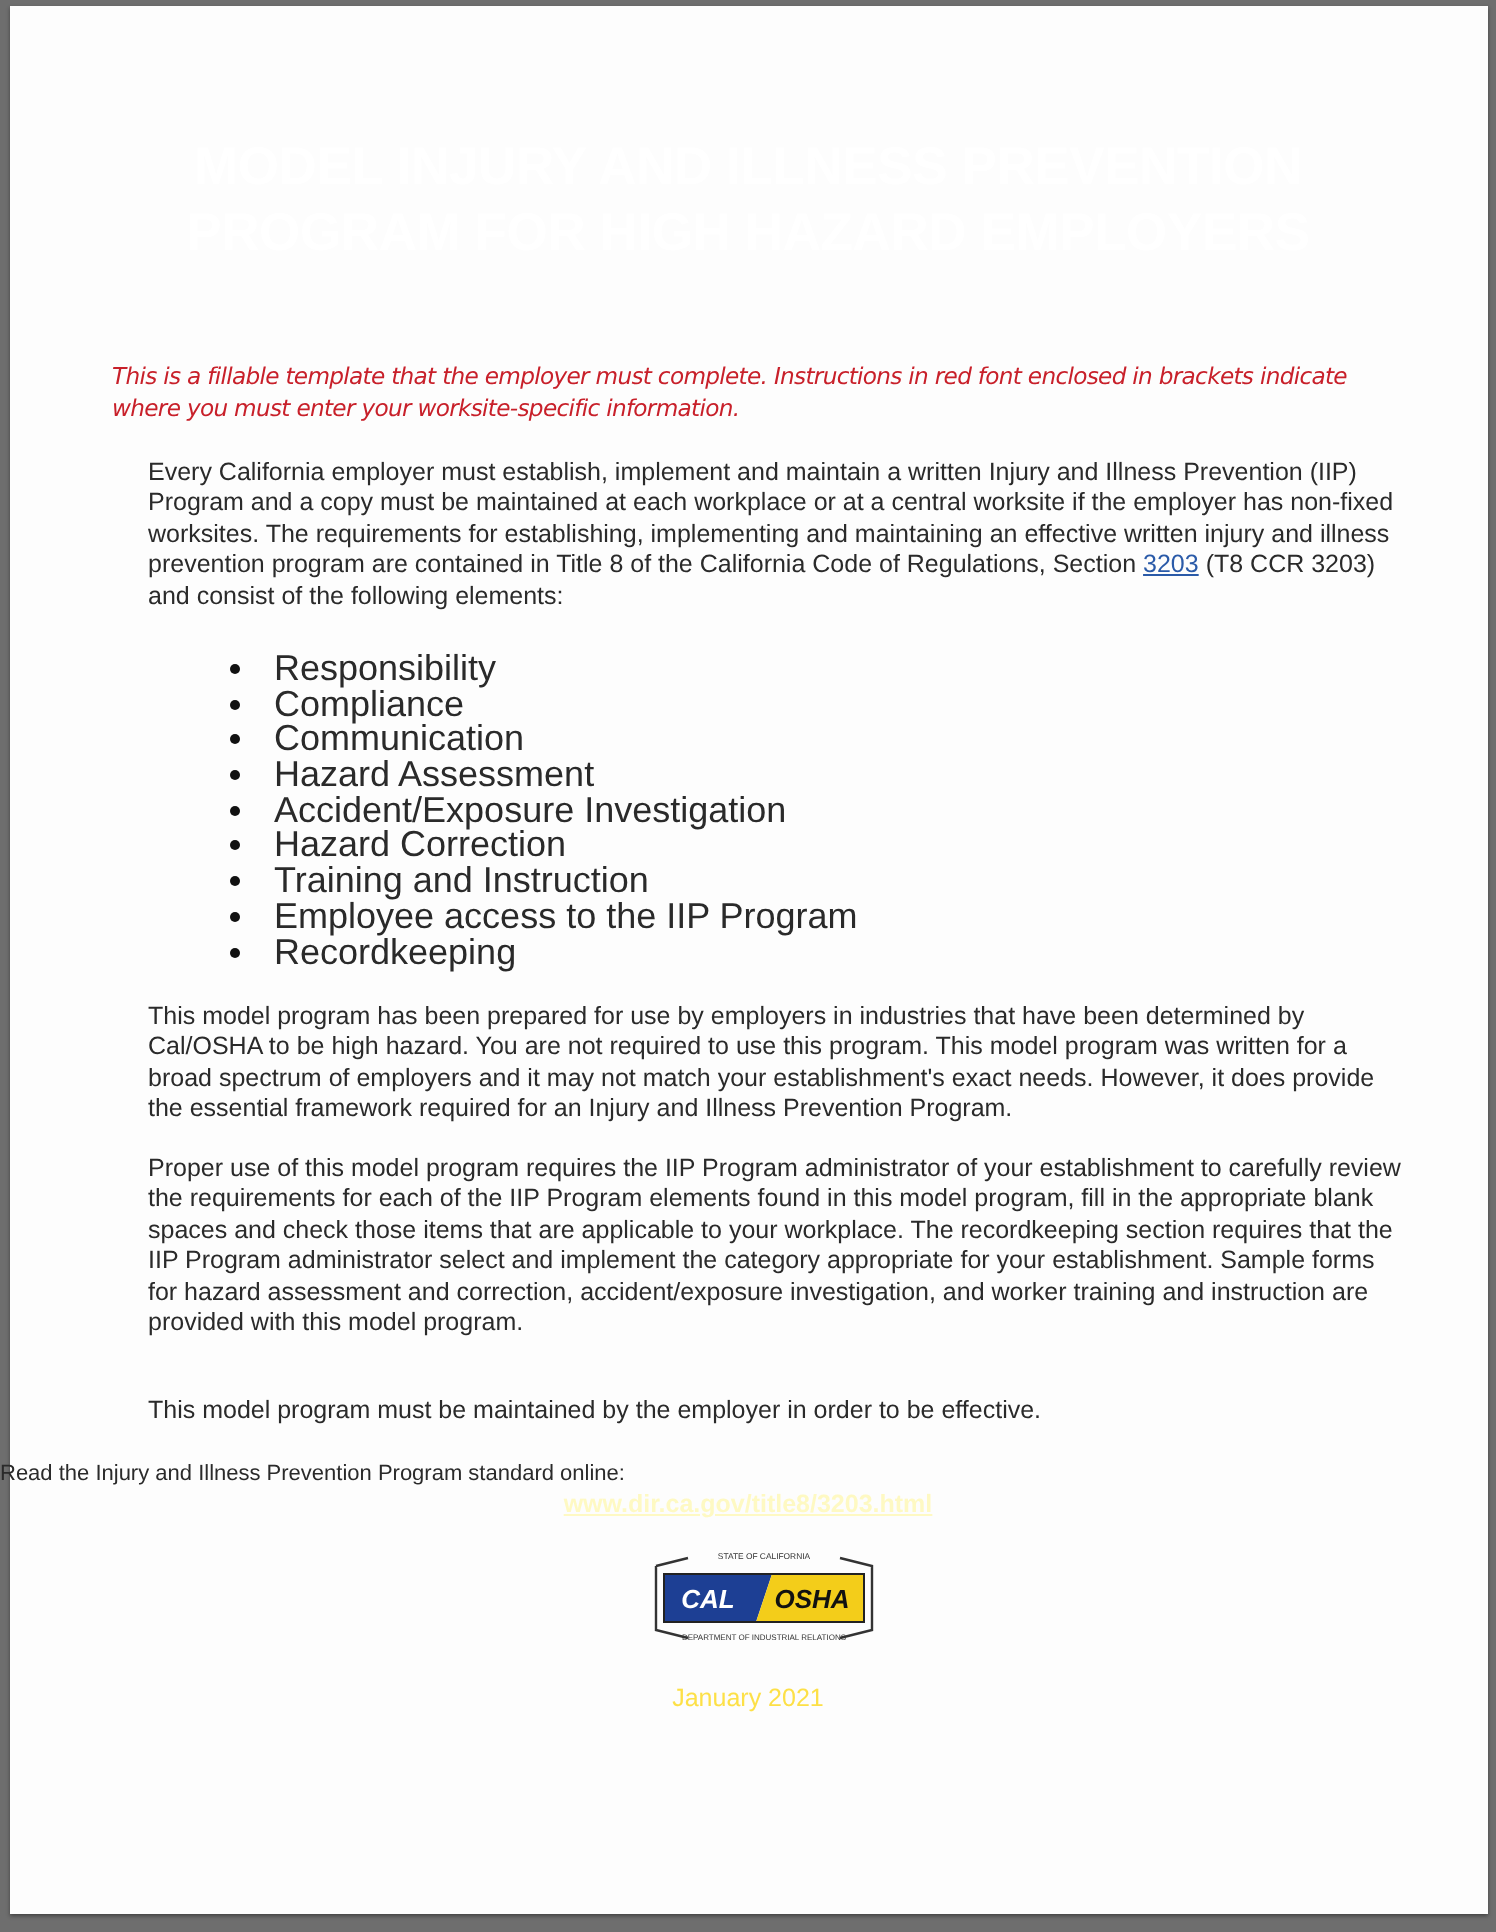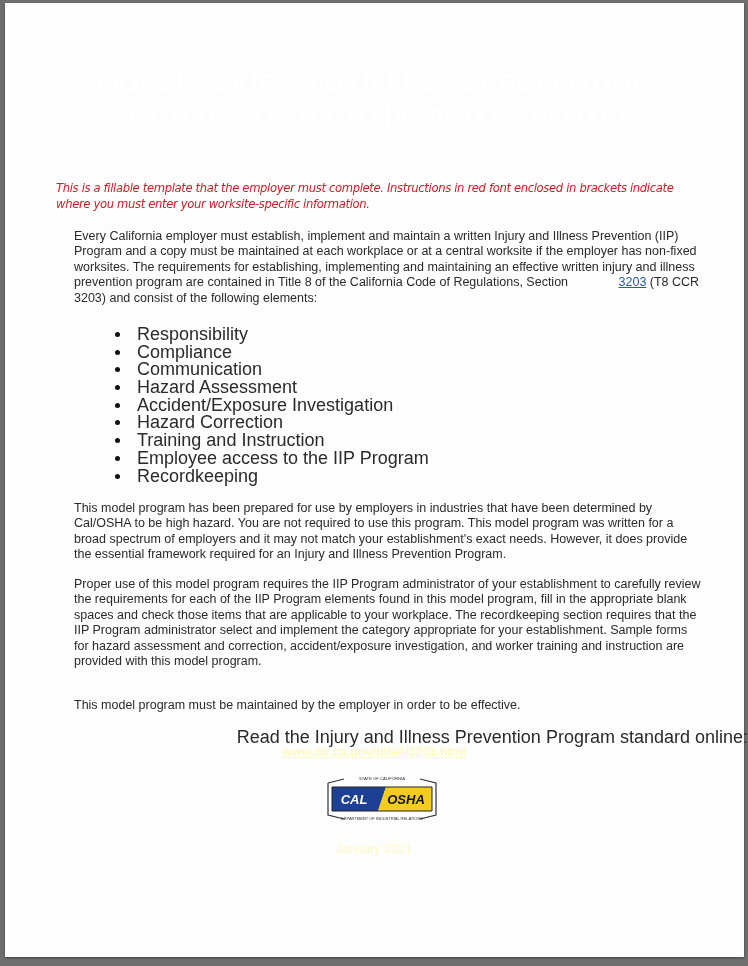--- a/index.html
+++ b/index.html
@@ -22,42 +22,42 @@
     font-family:"DejaVu Sans", sans-serif; letter-spacing:-0.35px;
   }
   .para {
     position:absolute; left:74px; width:630px;
     font-size:12.5px; line-height:15.4px; color:#2a2a2a;
   }
   .p1 { top:229px; }
   .p2 { top:501px; }
   .p3 { top:577px; }
   .p4 { top:698px; }
-  a.link { color:#2a5aa8; text-decoration:underline;margin-left:47px; }
+  a.link { color:#2a5aa8; text-decoration:underline; }
   .list {
     position:absolute; left:112px; top:326px; margin:0; padding:0; list-style:none;
     font-size:18px; color:#2a2a2a;
   }
   .list li { height:17.7px; line-height:17.7px; position:relative; padding-left:25px; }
   .list li .bullet {
     position:absolute; left:3px; top:6px; width:5px; height:5px; border-radius:50%; background:#111;
   }
   .read {
-    position:absolute; left:0; width:748px; top:730px; text-align:right;
-    font-size:18px; line-height:15px; color:#2a2a2a;
+    position:absolute; left:0; width:748px; top:730px; text-align:left;
+    font-size:11px; line-height:15px; color:#2a2a2a;
   }
   .url {
     position:absolute; left:0; width:748px; top:745px; text-align:center;
     font-size:12.5px; line-height:15px; font-weight:bold;
   }
   .url a { color:#fef9c3; text-decoration:underline; }
   .logo { position:absolute; left:322px; top:773px; width:120px; height:52px; }
   .date {
     position:absolute; left:0; width:748px; top:842px; text-align:center;
-    font-size:12.5px; color:#fef9c3;
+    font-size:12.5px; color:#fde047;
   }
 </style>
 </head>
 <body>
 
 <div class="page"></div>
 
 <div class="title">
   <div>MODEL INJURY AND ILLNESS PREVENTION</div>
   <div>PROGRAM FOR HIGH HAZARD EMPLOYERS</div>

